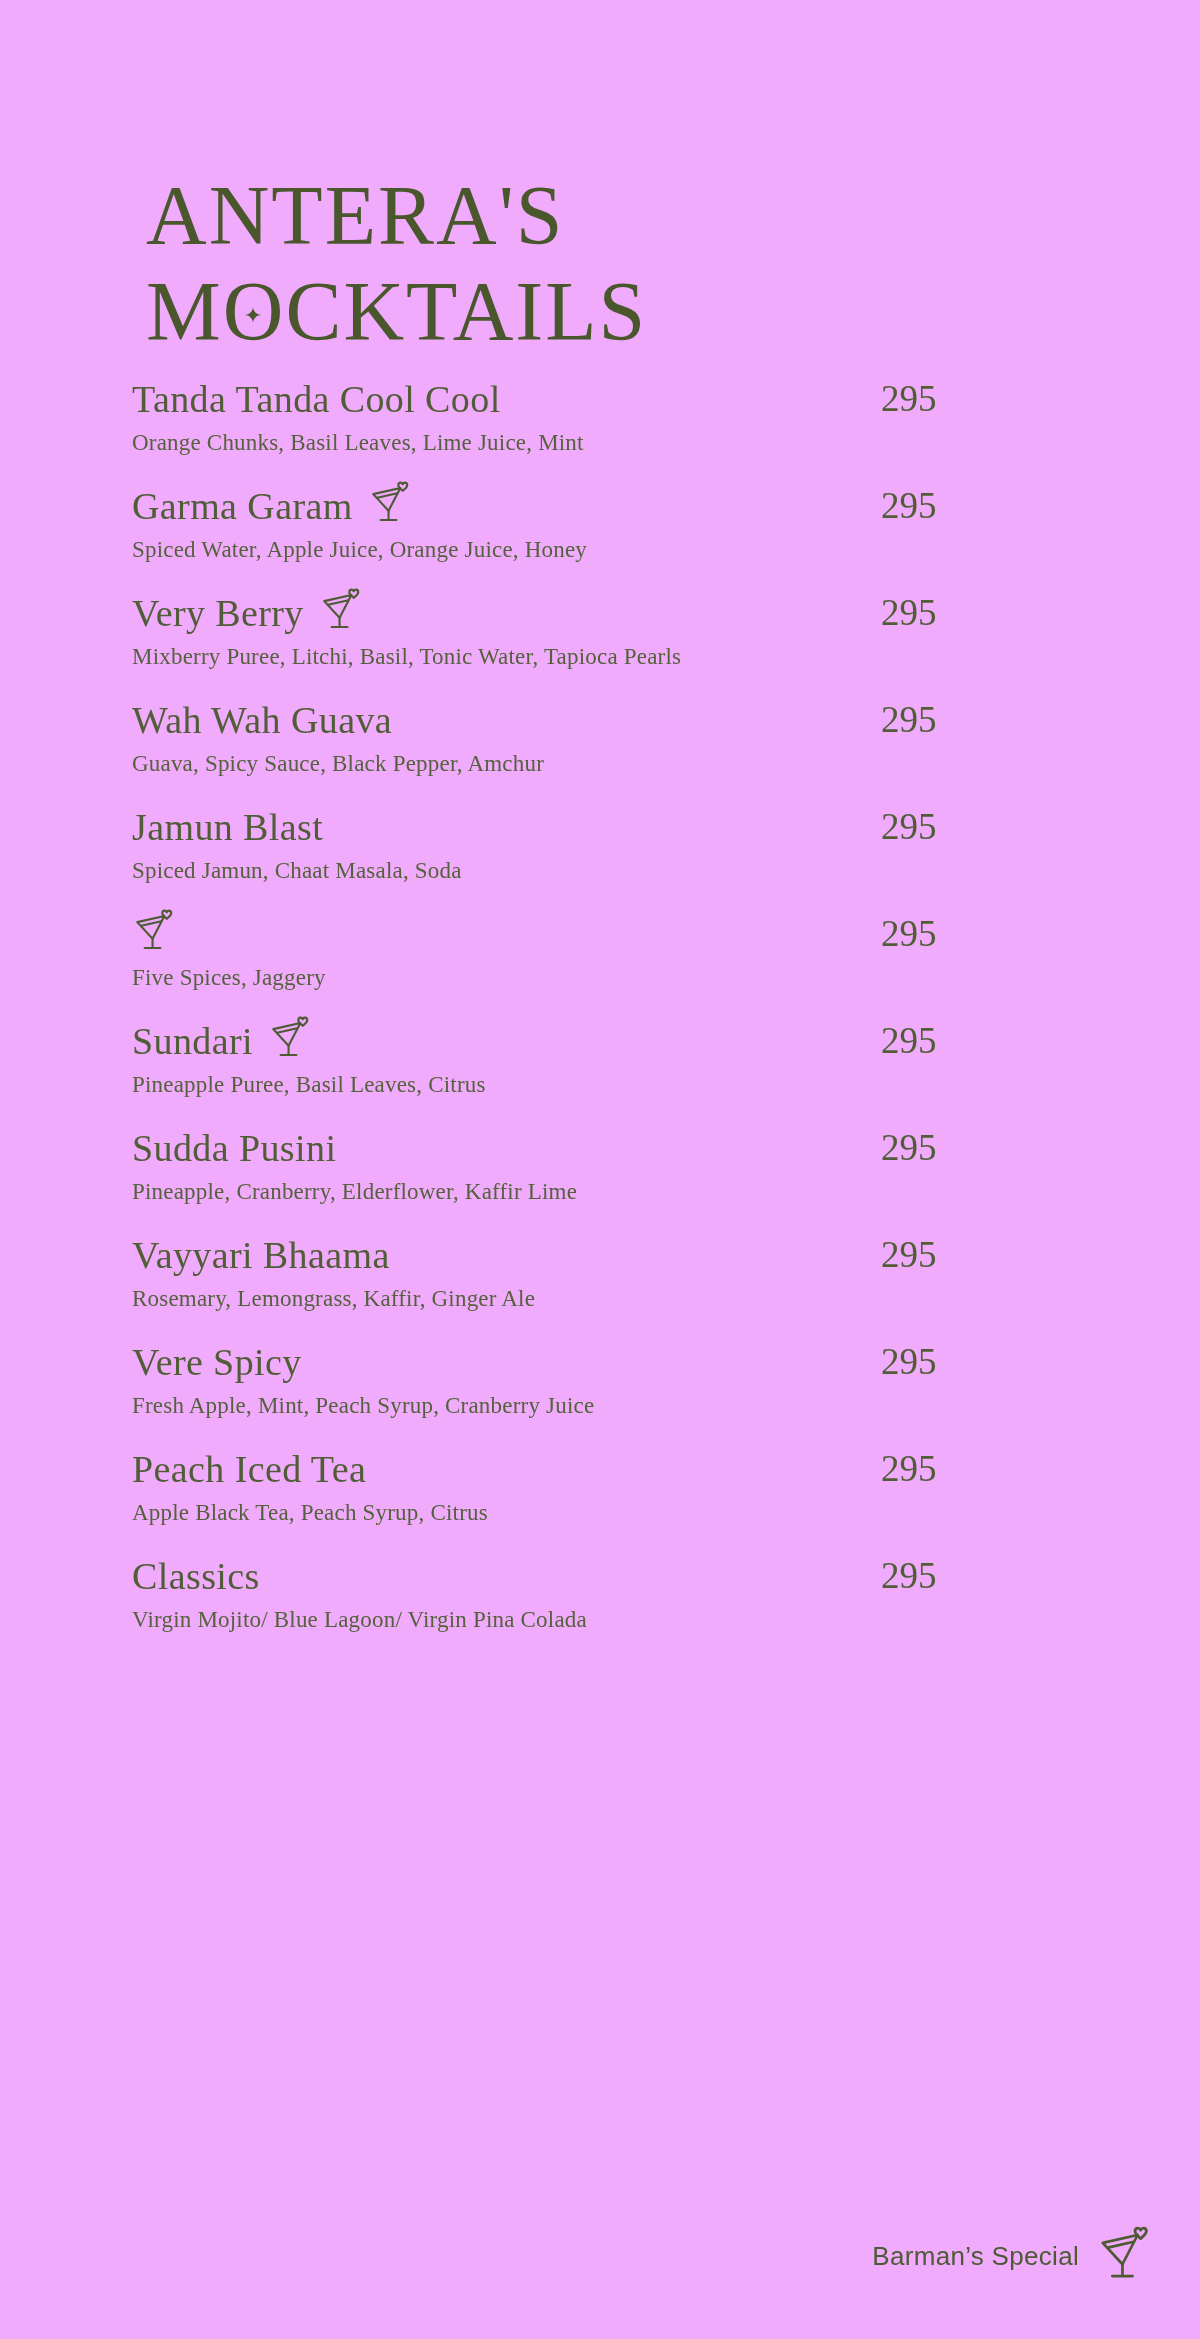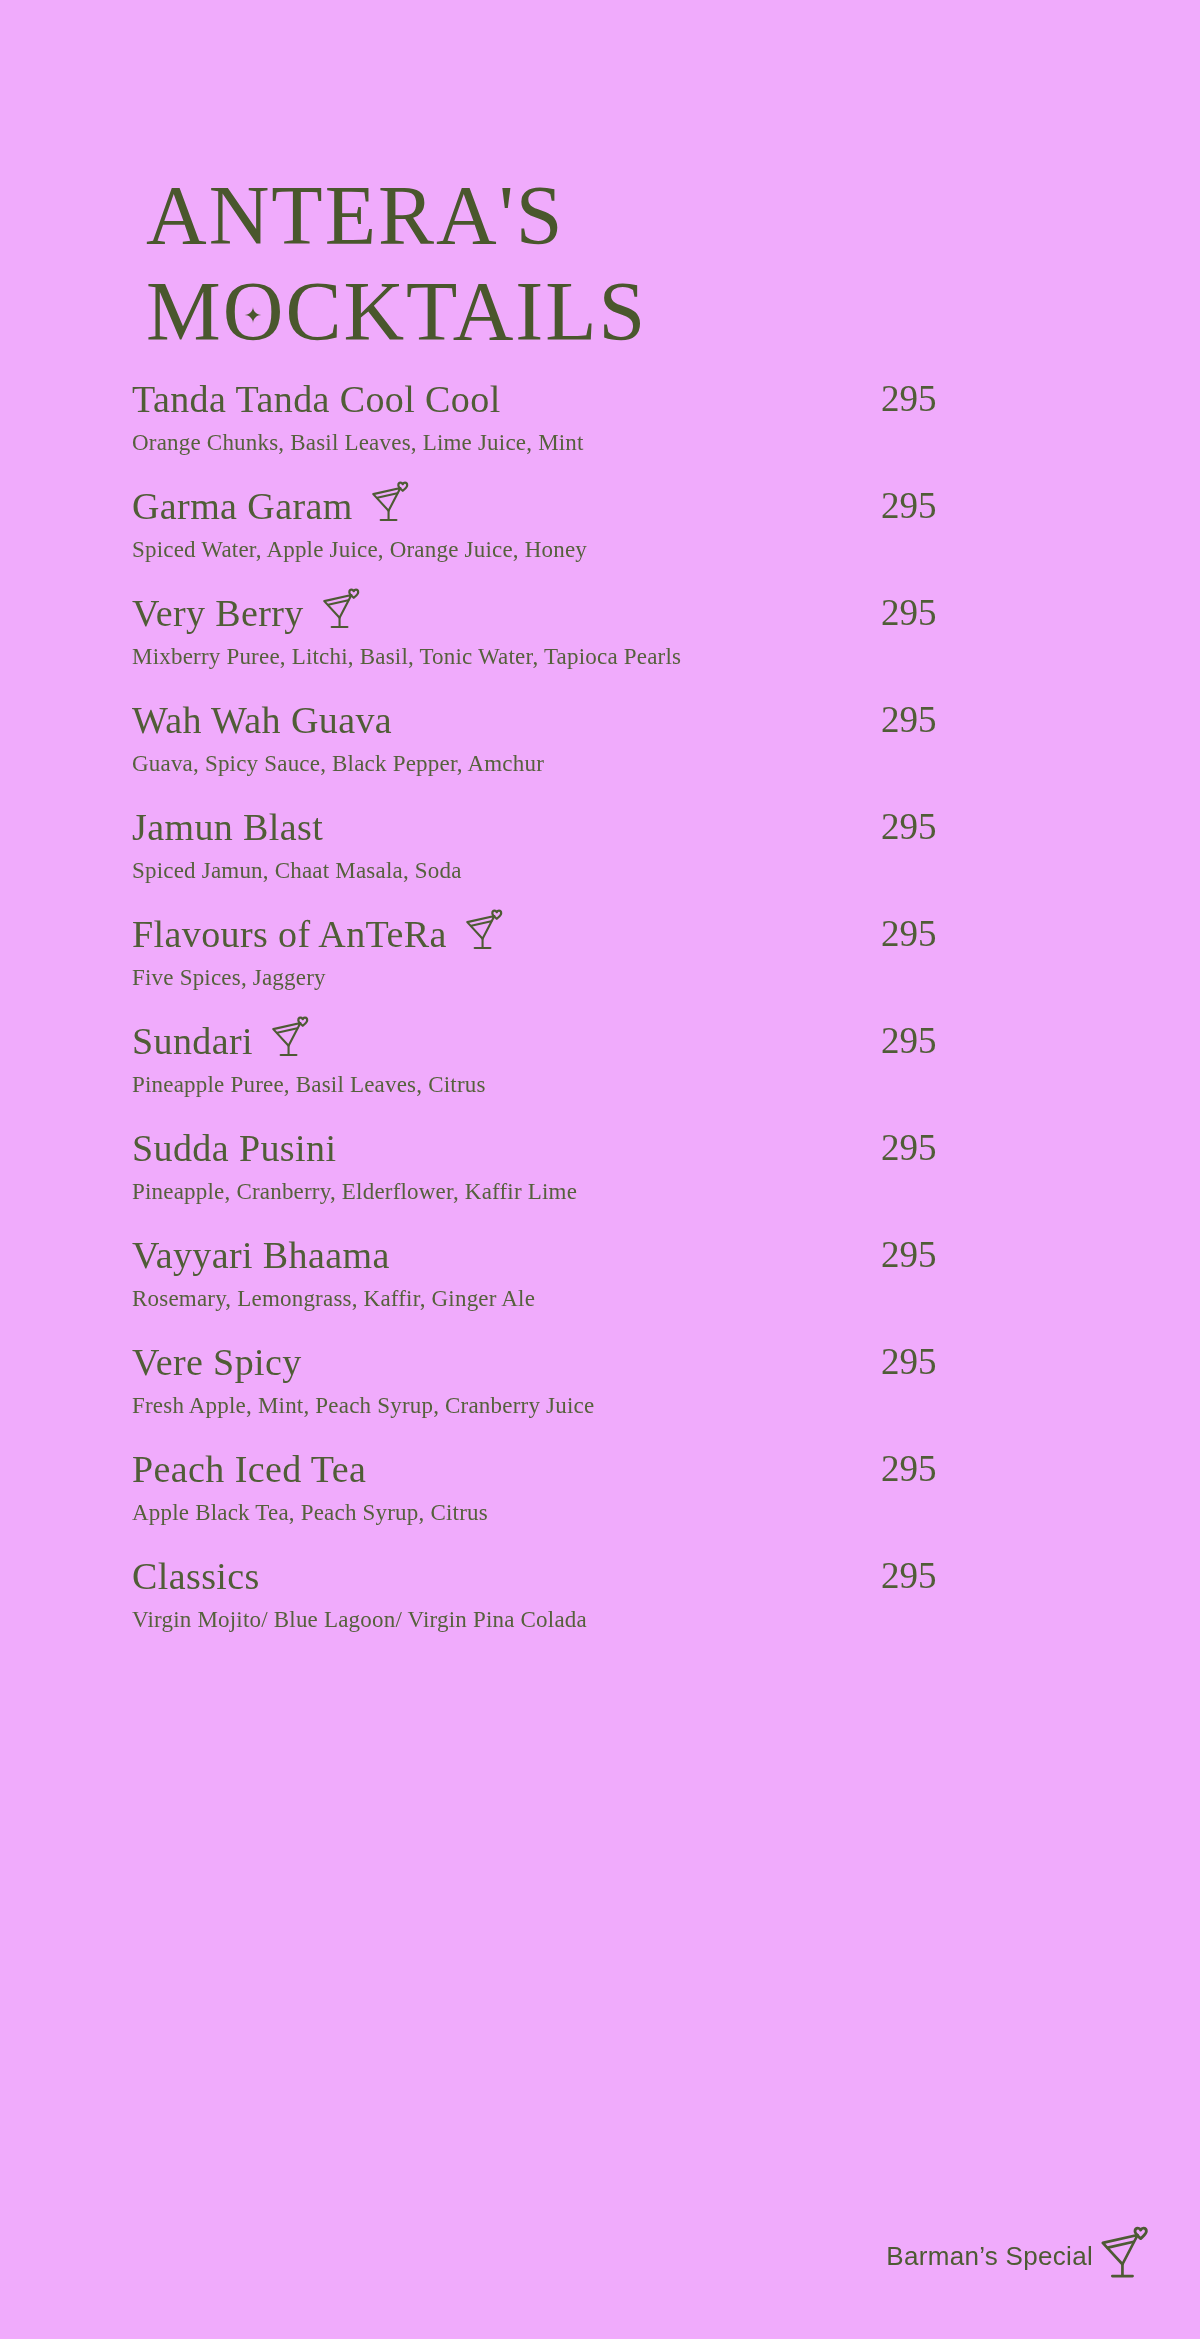--- a/index.html
+++ b/index.html
@@ -78,21 +78,21 @@
     text-align: left;
   }
 
   
   .footer {
     position: absolute;
     right: 50px;
     top: 2232px;
     display: flex;
     align-items: center;
-    gap: 3px;
+    gap: 17px;
   }
   .footer-label { font-size: 26px; letter-spacing: 0.3px; color: #4d5a33; }
   .footer-icon svg { display: block; width: 54px; height: 54px; margin-top: -6px; }
 
   .cocktail-stroke { fill: none; stroke: #4d5a33; stroke-width: 2.4; stroke-linecap: round; stroke-linejoin: round; }
   .heart-stroke { fill: none; stroke: #4d5a33; stroke-width: 9; stroke-linecap: round; stroke-linejoin: round; }
 </style>
 </head>
 <body>
 
@@ -171,21 +171,20 @@
 
         </div>
         <div class="item-desc">Spiced Jamun, Chaat Masala, Soda</div>
       </div>
       <div class="item-price">295</div>
     </div>
 
     <div class="item">
       <div class="item-left">
         <div class="name-row">
-          <span class="item-name">Flavours of AnTeRa</span>
           <span class="item-icon">
             <svg viewBox="0 0 48 48" aria-hidden="true">
               <path class="cocktail-stroke" d="M6 15 L37 8 L23.5 34 Z"></path>
               <path class="cocktail-stroke" d="M10.5 19.2 L33.5 14"></path>
               <path class="cocktail-stroke" d="M23.5 34 L23.5 44"></path>
               <path class="cocktail-stroke" d="M14.5 44.5 L32.5 44.5"></path>
               <path class="heart-stroke" transform="translate(33,0) scale(0.28)" d="M24 40 C14 31 6 25 6 17 C6 11 10 7 15 7 C19 7 22 9 24 13 C26 9 29 7 33 7 C38 7 42 11 42 17 C42 25 34 31 24 40 Z"></path>
             </svg>
           </span>
         </div>

